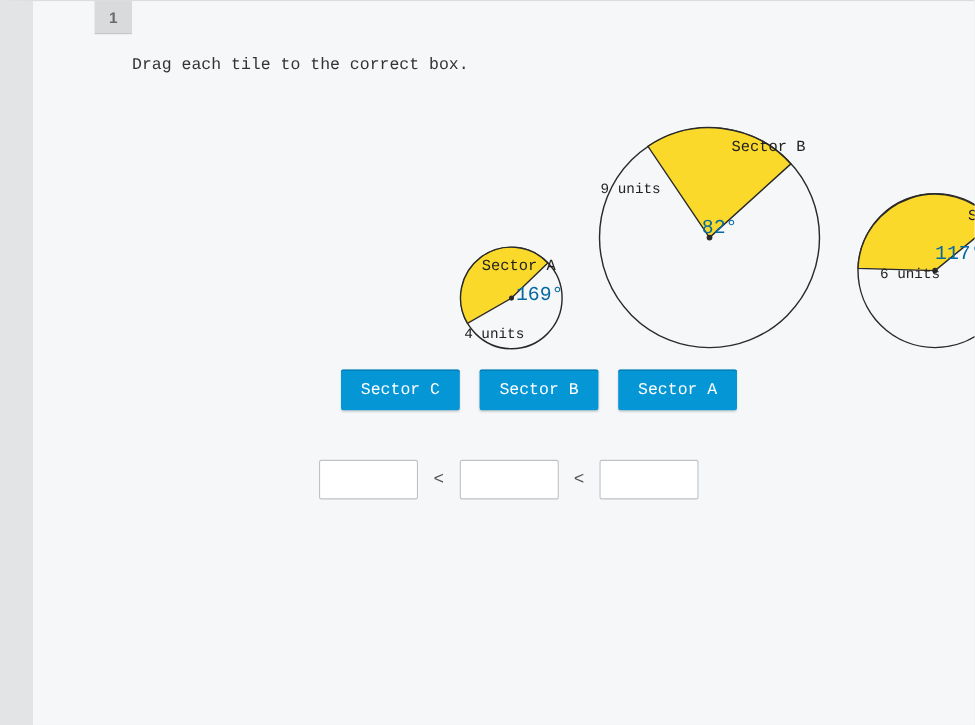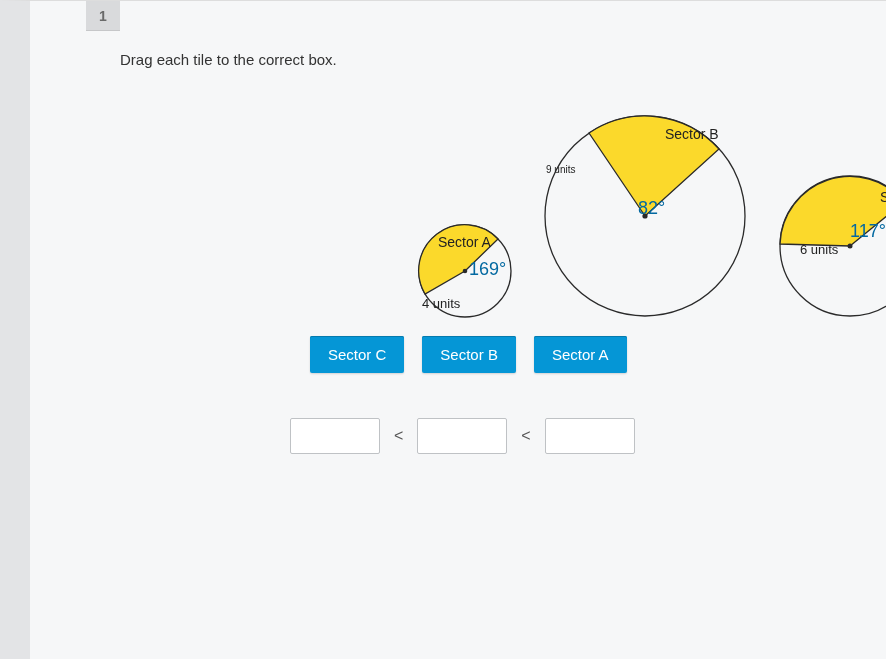--- a/index.html
+++ b/index.html
@@ -24,21 +24,21 @@
     top: 0; left: 56px;
     width: 34px; height: 30px;
     background: #d9dadc;
     color: #6a6a6a;
     font-weight: bold;
     font-size: 14px;
     text-align: center;
     line-height: 30px;
     border-bottom: 1px solid #c6c7c9;
   }
-  .content { padding: 50px 80px 0 90px; }
+  .content { padding: 50px 80px 0 90px; font-family: Liberation Mono, monospace; }
   .instr { font-size: 15px; color: #333; margin-bottom: 28px; }
   .consider { font-size: 15px; color: #333; margin-bottom: 10px; }
 
   .diagram-area {
     position: relative;
     height: 240px;
     width: 740px;
   }
 
   .prompt { font-size: 15px; color: #333; margin-top: 4px; margin-bottom: 40px;}
@@ -97,21 +97,21 @@
       <span class="deg" style="left:349px; top:163px;">169°</span>
       <span class="lbl" style="left:302px; top:200px; font-size:13px;">4 units</span>
 
       <svg width="220" height="220" style="position:absolute; left:415px; top:10px;">
         <circle cx="110" cy="110" r="100" fill="none" stroke="#2a2a2a" stroke-width="1.3"></circle>
 
         <path d="M110 110 L54 27 A100 100 0 0 1 184 43 Z" fill="#fbd92b" stroke="#2a2a2a" stroke-width="1.3"></path>
         <circle cx="110" cy="110" r="2.6" fill="#2a2a2a"></circle>
       </svg>
       <span class="lbl" style="left:545px; top:30px;">Sector B</span>
-      <span class="lbl" style="left:426px; top:68px; font-size:10px;">9 units</span>
+      <span class="lbl" style="left:426px; top:68px; font-size:13px;">9 units</span>
       <span class="deg" style="left:518px; top:102px;">82°</span>
 
       <svg width="160" height="160" style="position:absolute; left:650px; top:70px;">
         <circle cx="80" cy="80" r="70" fill="none" stroke="#2a2a2a" stroke-width="1.3"></circle>
 
         <path d="M80 80 L134 36 A70 70 0 0 0 10 78 Z" fill="#fbd92b" stroke="#2a2a2a" stroke-width="1.3"></path>
         <circle cx="80" cy="80" r="2.5" fill="#2a2a2a"></circle>
       </svg>
       <span class="lbl" style="left:760px; top:93px;">Sector C</span>
       <span class="deg" style="left:730px; top:125px;">117°</span>

